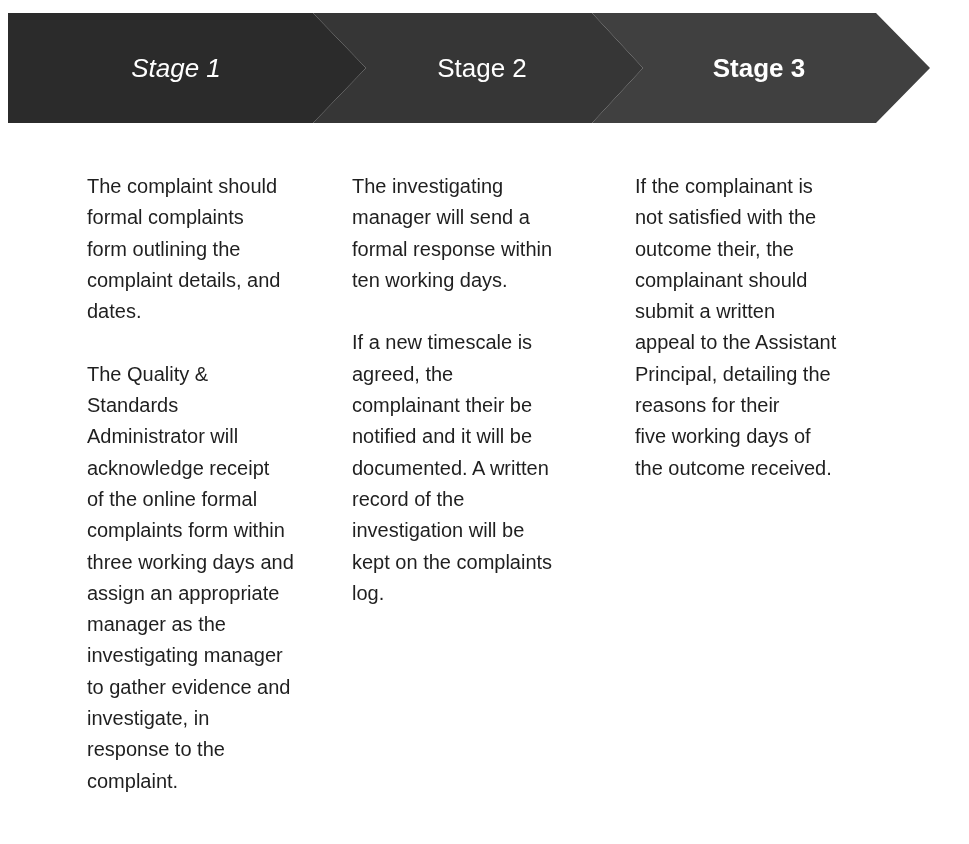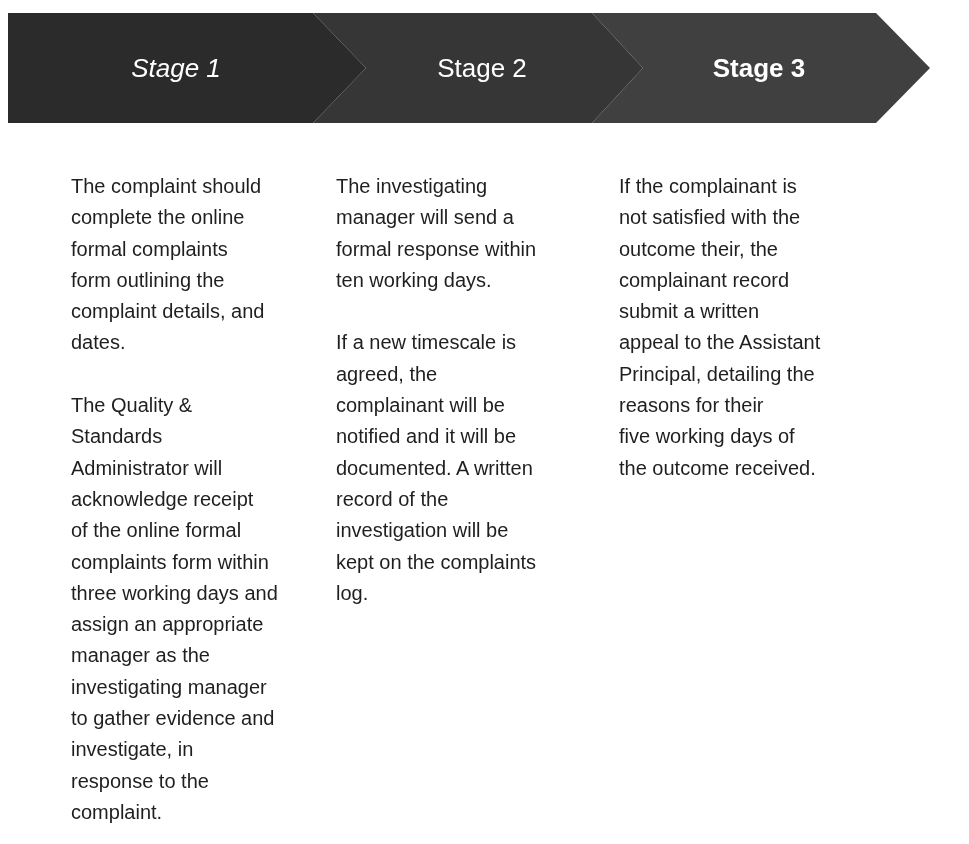--- a/index.html
+++ b/index.html
@@ -45,20 +45,21 @@
     }
     .column p {
       margin: 0 0 31.3px 0;
     }
     .column p:last-child {
       margin-bottom: 0;
     }
     .line {
       display: block;
       white-space: nowrap;
+      margin-left: 16px;
     }
   </style>
 </head>
 <body>
 
 <div class="process-bar">
   <svg width="969" height="140" viewBox="0 0 969 140">
 
     <polygon points="592,13 876,13 930,68 876,123 592,123 643,68" fill="#404040"></polygon>
 
@@ -68,21 +69,20 @@
   </svg>
 
   <div class="stage-label" style="left:8px; width:336px;font-style:italic;">Stage 1</div>
   <div class="stage-label" style="left:366px; width:232px;">Stage 2</div>
   <div class="stage-label" style="left:643px; width:232px;font-weight:bold;">Stage 3</div>
 </div>
 
 <div class="column" style="left:71px; width:250px;">
   <p>
     <span class="line">The complaint should</span>
-    <span class="line">complete the online</span>
     <span class="line">formal complaints</span>
     <span class="line">form outlining the</span>
     <span class="line">complaint details, and</span>
     <span class="line">dates.</span>
   </p>
   <p>
     <span class="line">The Quality &amp;</span>
     <span class="line">Standards</span>
     <span class="line">Administrator will</span>
     <span class="line">acknowledge receipt</span>
@@ -102,36 +102,36 @@
 <div class="column" style="left:336px; width:250px;">
   <p>
     <span class="line">The investigating</span>
     <span class="line">manager will send a</span>
     <span class="line">formal response within</span>
     <span class="line">ten working days.</span>
   </p>
   <p>
     <span class="line">If a new timescale is</span>
     <span class="line">agreed, the</span>
-    <span class="line">complainant will be</span>
+    <span class="line">complainant their be</span>
     <span class="line">notified and it will be</span>
     <span class="line">documented. A written</span>
     <span class="line">record of the</span>
     <span class="line">investigation will be</span>
     <span class="line">kept on the complaints</span>
     <span class="line">log.</span>
   </p>
 </div>
 
 <div class="column" style="left:619px; width:250px;">
   <p>
     <span class="line">If the complainant is</span>
     <span class="line">not satisfied with the</span>
     <span class="line">outcome their, the</span>
-    <span class="line">complainant record</span>
+    <span class="line">complainant should</span>
     <span class="line">submit a written</span>
     <span class="line">appeal to the Assistant</span>
     <span class="line">Principal, detailing the</span>
     <span class="line">reasons for their</span>
     <span class="line">five working days of</span>
     <span class="line">the outcome received.</span>
   </p>
 </div>
 
 </body></html>

